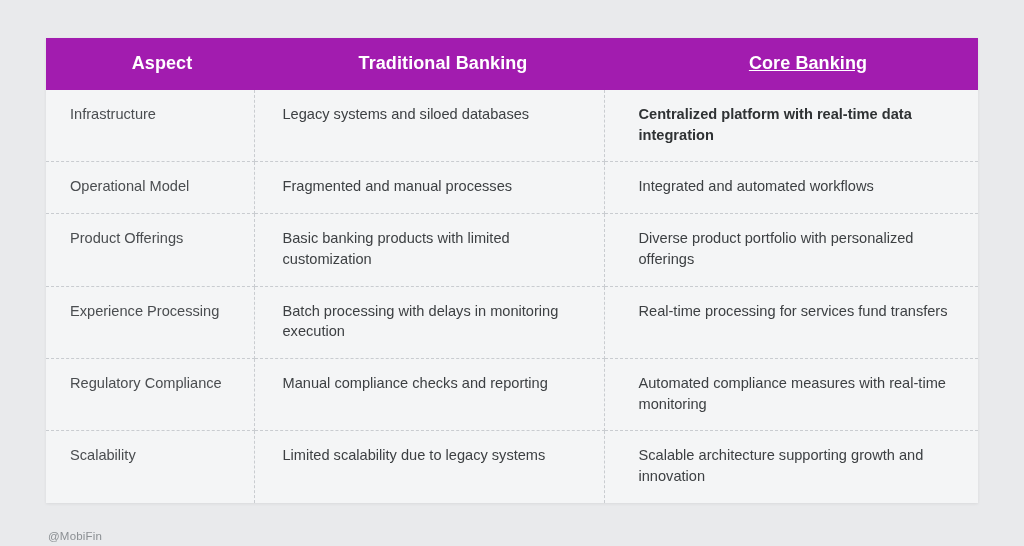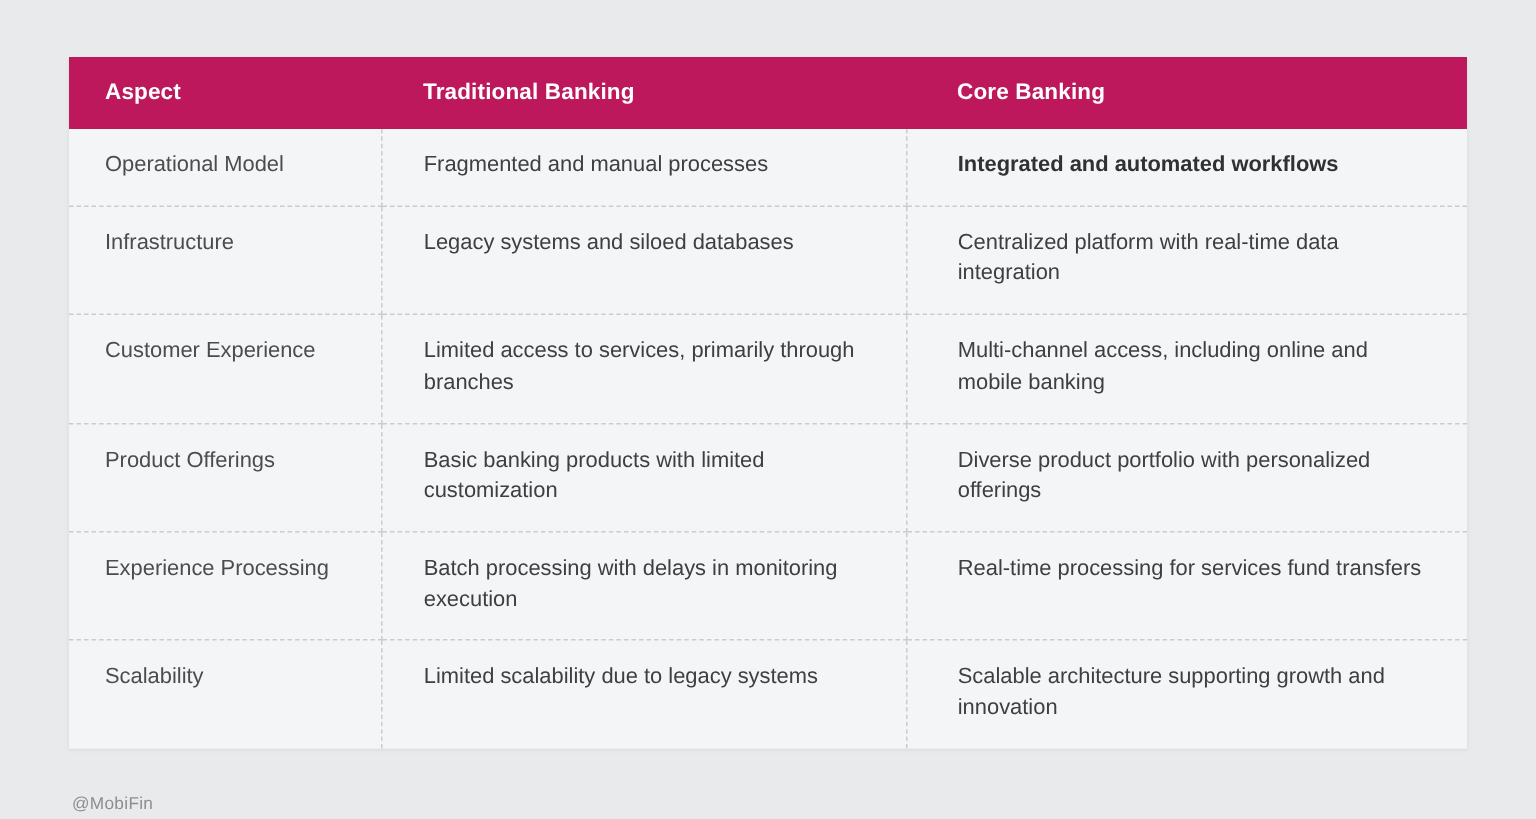--- a/index.html
+++ b/index.html
@@ -30,31 +30,31 @@
   table.comparison {
     border-collapse: collapse;
     width: 932px;
     table-layout: fixed;
   }
   table.comparison col.c0 { width: 208px; }
   table.comparison col.c1 { width: 350px; }
   table.comparison col.c2 { width: 374px; }
 
   thead th {
-    background: #be185d;
+    background: #a21caf;
     color: #ffffff;
-    font-size: 15px;
+    font-size: 18px;
     font-weight: bold;
-    text-align: left;
+    text-align: center;
     padding: 15px 0 16px 24px;
     letter-spacing: 0.1px;
     vertical-align: middle;
   }
   thead th.h1 { padding-left: 28px; }
-  thead th.h2 { padding-left: 34px; }
+  thead th.h2 { padding-left: 34px; text-decoration: underline; }
 
   tbody td {
     font-size: 14.6px;
     color: #3d4043;
     padding: 14px 22px 16px 24px;
     vertical-align: top;
     line-height: 1.42;
     border-bottom: 1px dashed #c9ccd0;
     border-right: 1px dashed #c9ccd0;
     background: #f4f5f6;
@@ -100,43 +100,43 @@
       </colgroup>
       <thead>
         <tr>
           <th class="h0">Aspect</th>
           <th class="h1">Traditional Banking</th>
           <th class="h2">Core Banking</th>
         </tr>
       </thead>
       <tbody>
         <tr>
-          <td class="col-aspect">Operational Model</td>
-          <td class="col-trad">Fragmented and manual processes</td>
-          <td class="col-core">Integrated and automated workflows</td>
-        </tr>
-        <tr>
           <td class="col-aspect">Infrastructure</td>
           <td class="col-trad">Legacy systems and siloed databases</td>
           <td class="col-core">Centralized platform with real-time data integration</td>
         </tr>
         <tr>
-          <td class="col-aspect">Customer Experience</td>
-          <td class="col-trad">Limited access to services, primarily through branches</td>
-          <td class="col-core">Multi-channel access, including online and mobile banking</td>
+          <td class="col-aspect">Operational Model</td>
+          <td class="col-trad">Fragmented and manual processes</td>
+          <td class="col-core">Integrated and automated workflows</td>
         </tr>
         <tr>
           <td class="col-aspect">Product Offerings</td>
           <td class="col-trad">Basic banking products with limited customization</td>
           <td class="col-core">Diverse product portfolio with personalized offerings</td>
         </tr>
         <tr>
           <td class="col-aspect">Experience Processing</td>
           <td class="col-trad">Batch processing with delays in monitoring execution</td>
           <td class="col-core">Real-time processing for services fund transfers</td>
+        </tr>
+        <tr>
+          <td class="col-aspect">Regulatory Compliance</td>
+          <td class="col-trad">Manual compliance checks and reporting</td>
+          <td class="col-core">Automated compliance measures with real-time monitoring</td>
         </tr>
         <tr>
           <td class="col-aspect">Scalability</td>
           <td class="col-trad">Limited scalability due to legacy systems</td>
           <td class="col-core">Scalable architecture supporting growth and innovation</td>
         </tr>
       </tbody>
     </table>
   </div>
 

